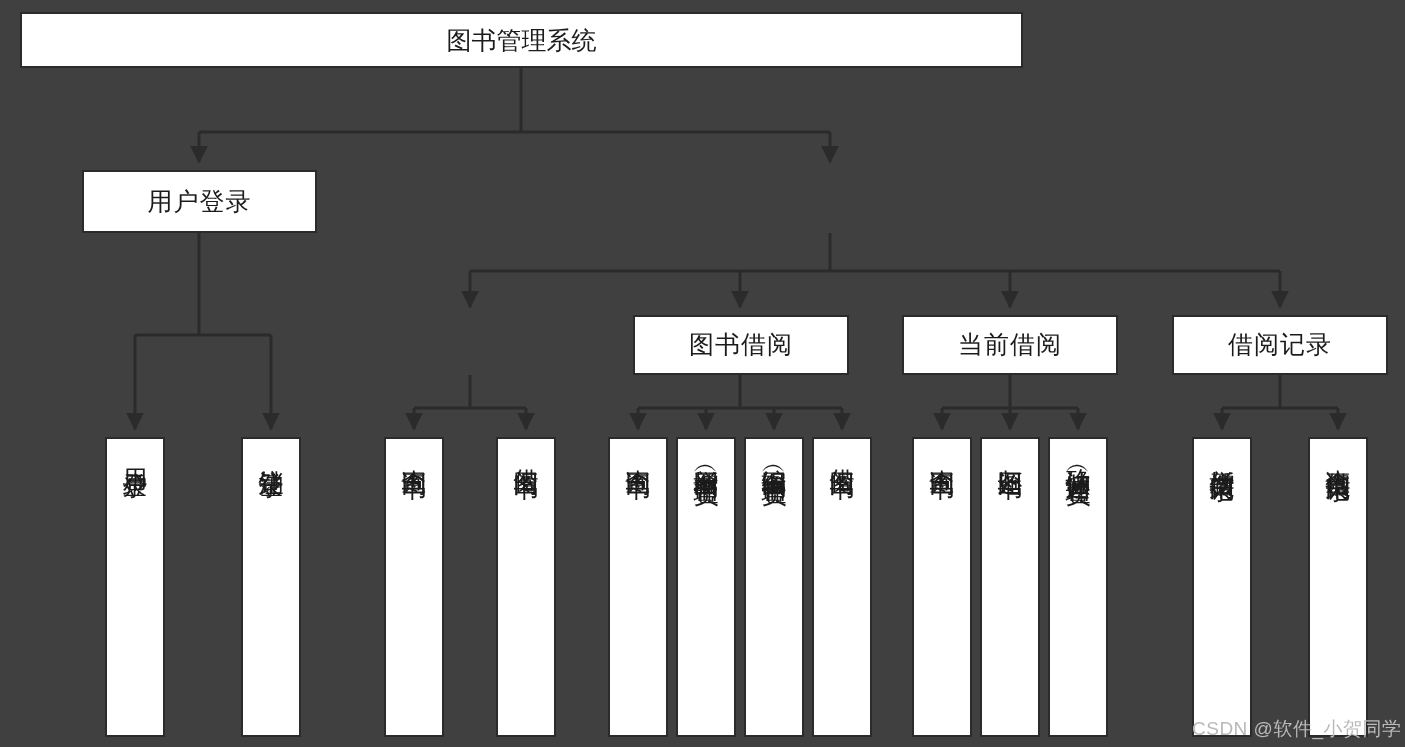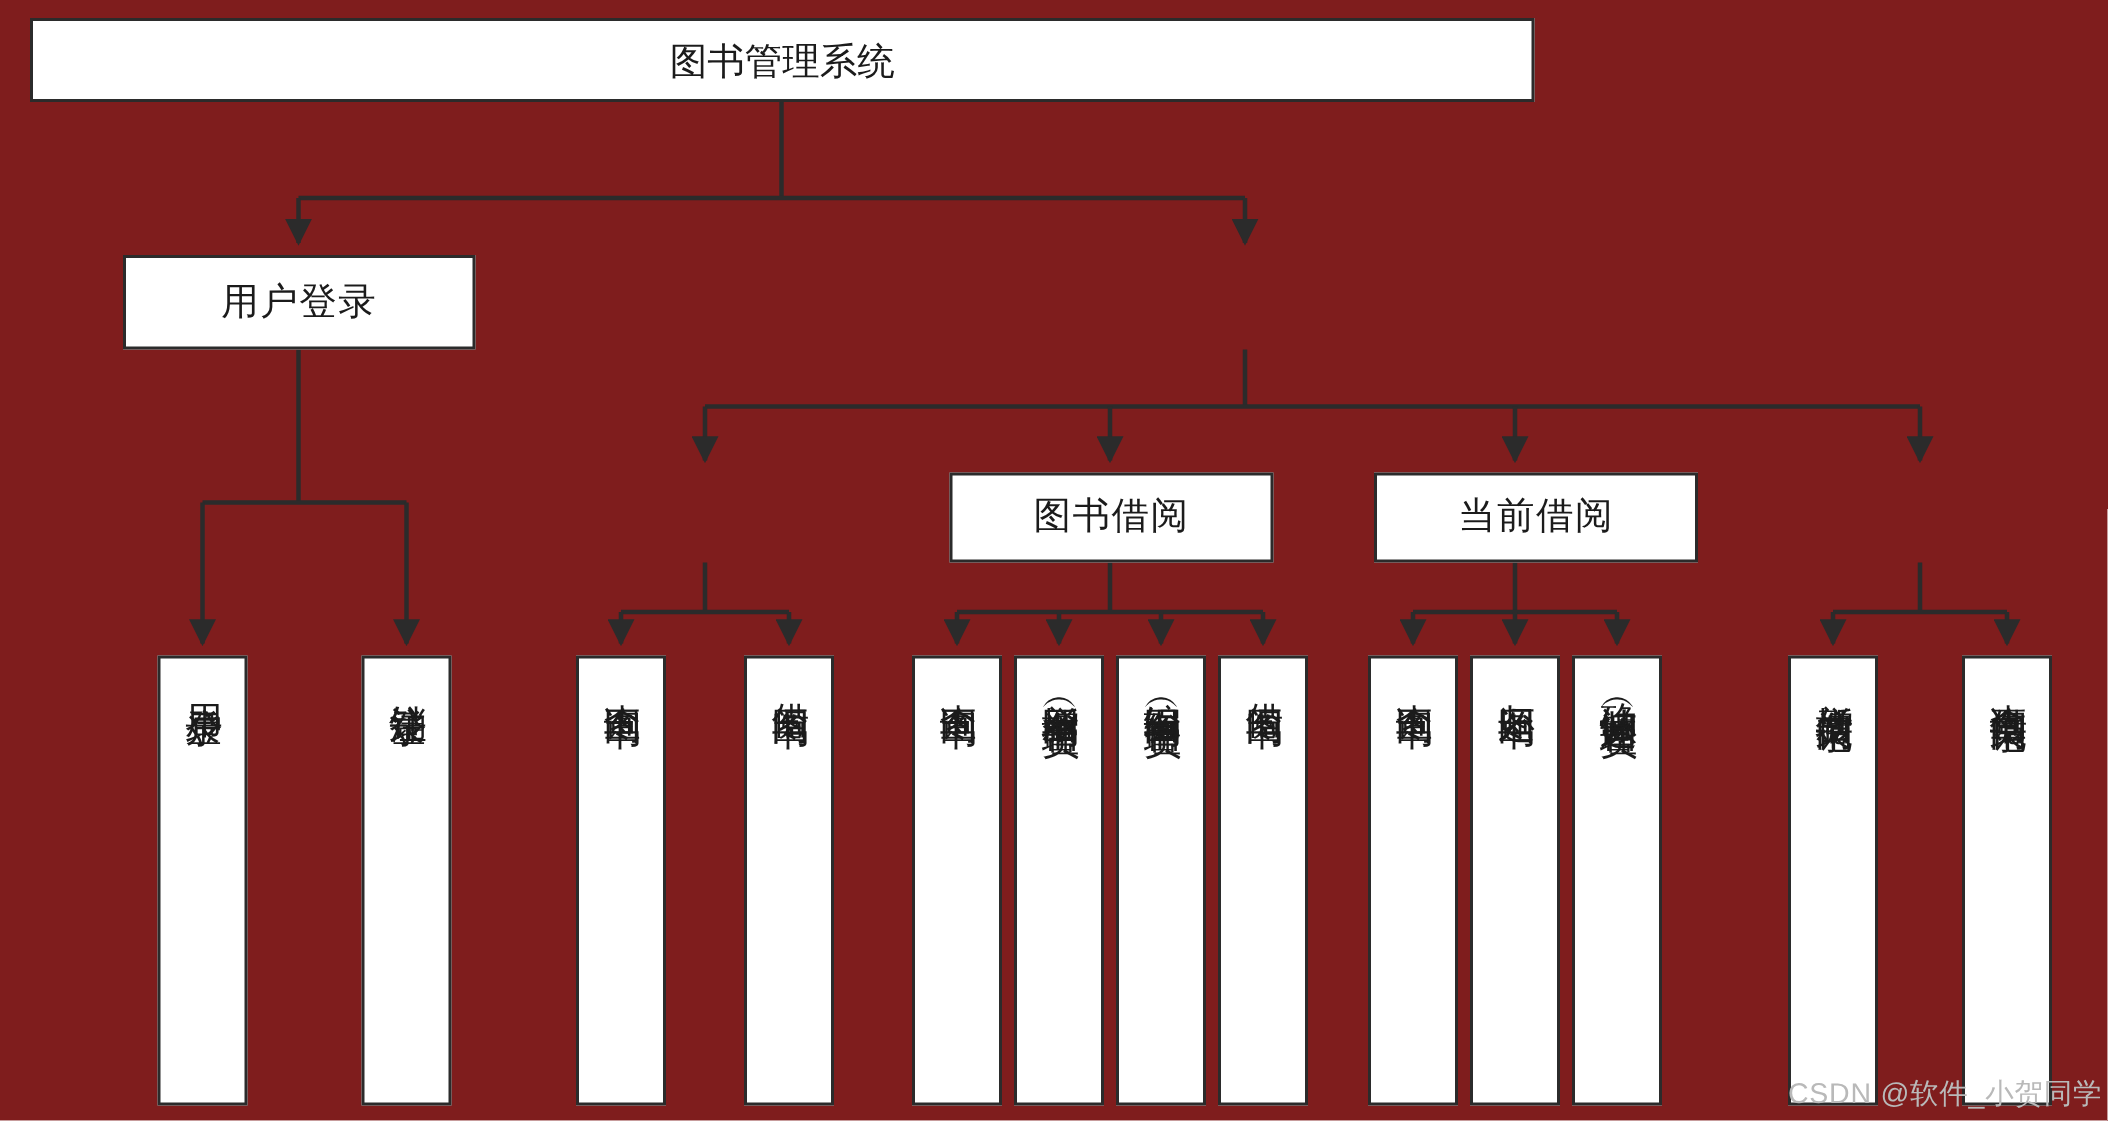--- a/index.html
+++ b/index.html
@@ -8,21 +8,21 @@
     padding: 0;
     background: #ffffff;
   }
   body {
     font-family: "Liberation Sans", "DejaVu Sans", sans-serif;
   }
   #canvas {
     position: relative;
     width: 1405px;
     height: 747px;
-    background: #7f1d1d;
+    background: #404040;
     overflow: hidden;
   }
   #edges {
     position: absolute;
     left: 0;
     top: 0;
     width: 1405px;
     height: 747px;
     pointer-events: none;
   }
@@ -128,22 +128,25 @@
     <span>图书管理系统</span>
   </div>
 
   <div class="node horiz" style="left:82px; top:170px; width:235px; height:63px;">
     <span>用户登录</span>
   </div>
 
   <div class="node horiz" style="left:633px; top:315px; width:216px; height:60px;">
     <span>图书借阅</span>
   </div>
-  <div class="node horiz" style="left:902px; top:315px; width:216px; height:60px;margin-left:14px;">
+  <div class="node horiz" style="left:902px; top:315px; width:216px; height:60px;">
     <span>当前借阅</span>
+  </div>
+  <div class="node horiz" style="left:1172px; top:315px; width:216px; height:60px;">
+    <span>借阅记录</span>
   </div>
 
   <div class="node leaf" style="left:105px; top:437px; width:60px; height:300px;">
     <span class="vtext">用户登录</span>
   </div>
   <div class="node leaf" style="left:241px; top:437px; width:60px; height:300px;">
     <span class="vtext">注销登录</span>
   </div>
 
   <div class="node leaf" style="left:384px; top:437px; width:60px; height:300px;">

